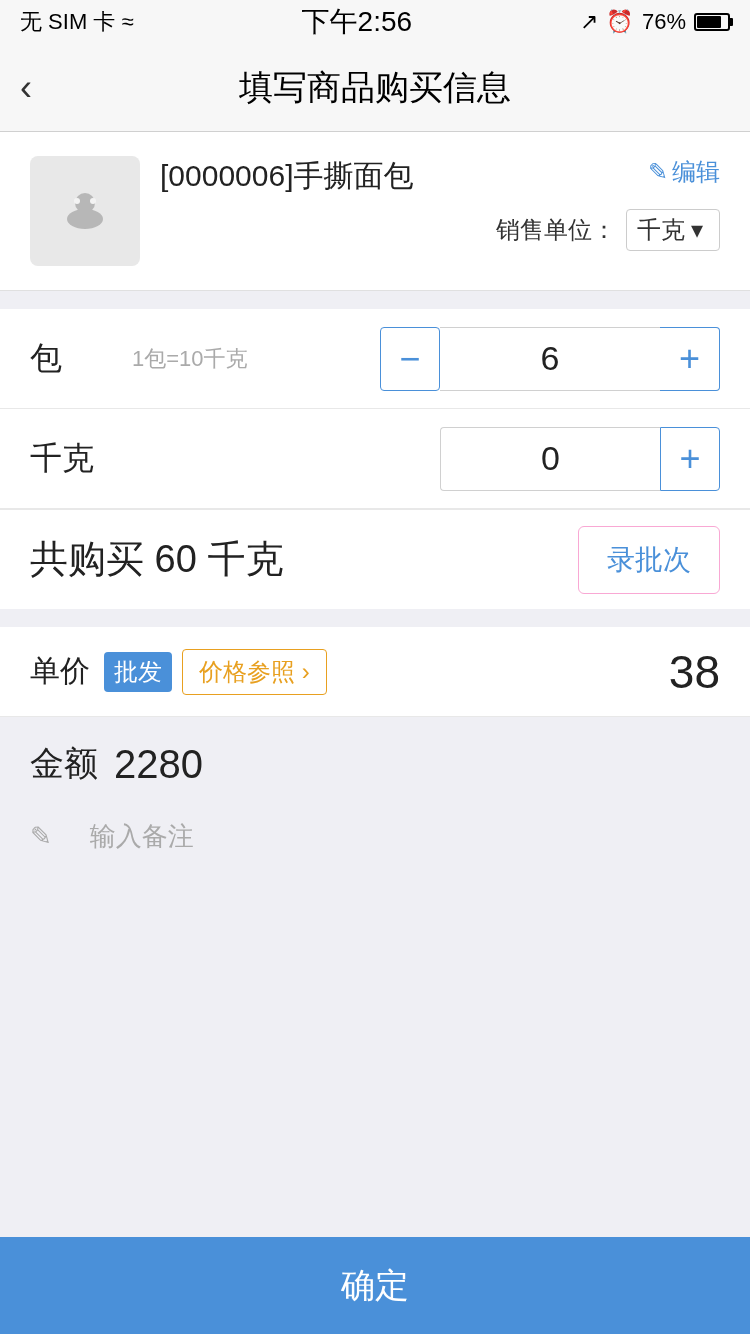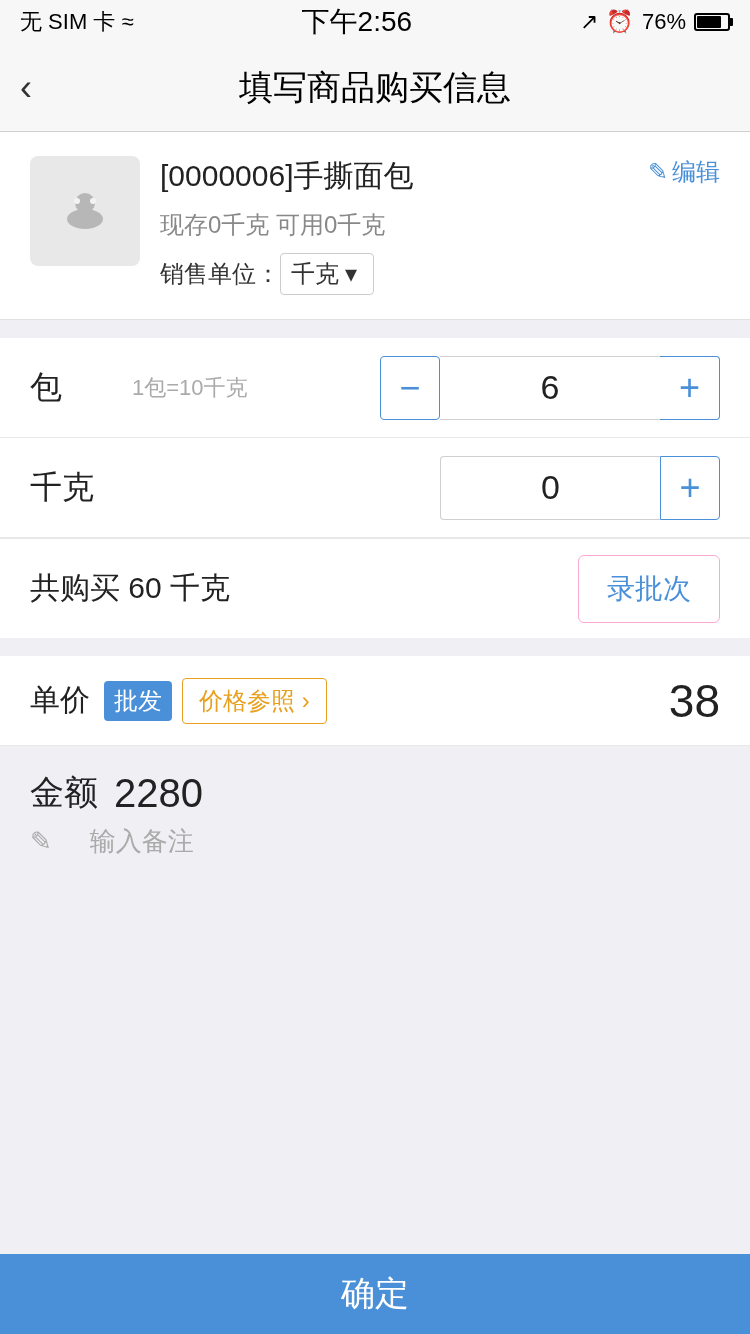--- a/index.html
+++ b/index.html
@@ -116,22 +116,24 @@
       margin-bottom: 12px;
     }
     .product-stock {
       font-size: 24px;
       color: #888;
       margin-bottom: 12px;
     }
     .product-unit-row {
       display: flex;
       align-items: center;
+      gap: 10px;
       font-size: 24px;
       color: #333;
+      justify-content: flex-end;
     }
     .unit-select {
       border: 1px solid #ccc;
       border-radius: 4px;
       padding: 4px 16px 4px 10px;
       font-size: 24px;
       color: #333;
       background: #fff;
       position: relative;
       display: flex;
@@ -237,21 +239,21 @@
     .summary-row {
       display: flex;
       align-items: center;
       justify-content: space-between;
       padding: 0 30px;
       height: 100px;
       background: #fff;
       border-top: 1px solid #e8e8e8;
     }
     .summary-text {
-      font-size: 30px;
+      font-size: 38px;
       color: #222;
     }
     .batch-btn {
       border: 1px solid #f9a8d4;
       border-radius: 6px;
       padding: 14px 28px;
       font-size: 28px;
       color: #4a90d9;
       background: #fff;
       cursor: pointer;
@@ -303,21 +305,21 @@
 
     
     .amount-section {
       background: #efeff4;
       padding: 24px 30px 16px 30px;
     }
     .amount-row {
       display: flex;
       align-items: center;
       gap: 16px;
-      margin-bottom: 8px;
+      margin-bottom: 32px;
     }
     .amount-label {
       font-size: 34px;
       color: #222;
     }
     .amount-value {
       font-size: 40px;
       color: #222;
       font-weight: 500;
     }
@@ -337,21 +339,21 @@
       height: 400px;
       background: #efeff4;
     }
 
     
     .confirm-btn {
       position: fixed;
       bottom: 0;
       left: 0;
       width: 750px;
-      height: 80px;
+      height: 97px;
       background: #4a90d9;
       display: flex;
       align-items: center;
       justify-content: center;
       font-size: 34px;
       color: #fff;
       cursor: pointer;
       font-weight: 500;
     }
   </style>
@@ -386,21 +388,20 @@
     </svg>
   </div>
   <div class="product-info">
     <div style="display:flex; justify-content:space-between; align-items:flex-start;">
       <span class="product-name">[0000006]手撕面包</span>
       <span class="edit-btn">
         <span>✎</span>
         <span>编辑</span>
       </span>
     </div>
-    <div class="product-stock">现存0千克   可用0千克</div>
     <div class="product-unit-row">
       <span>销售单位：</span>
       <div class="unit-select">
         <span>千克</span>
         <span>▾</span>
       </div>
     </div>
   </div>
 </div>
 

